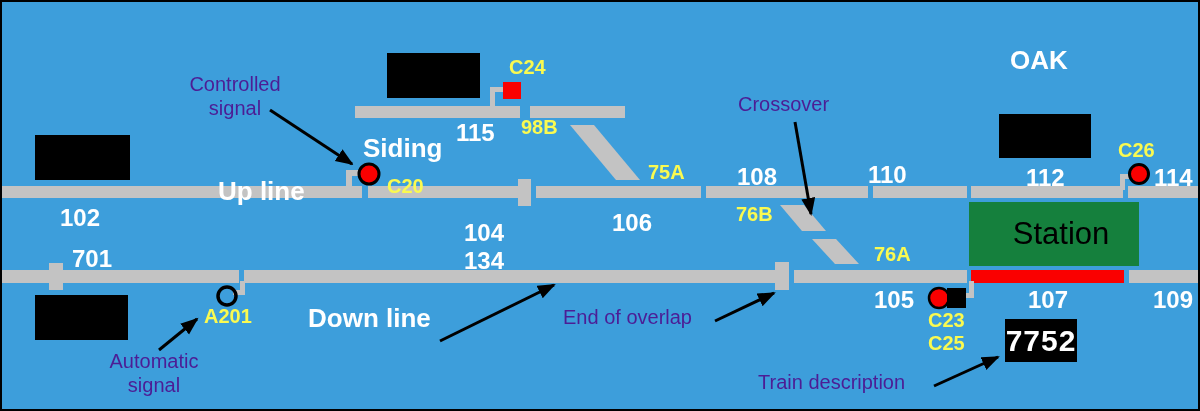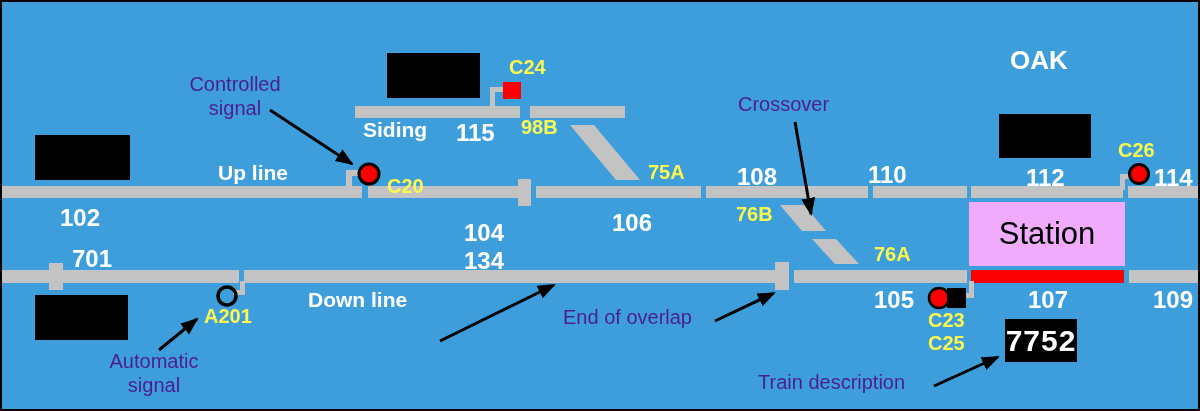--- a/index.html
+++ b/index.html
@@ -8,25 +8,25 @@
     background:#3D9EDB;border:2px solid #000;overflow:hidden;
     font-family:"Liberation Sans", sans-serif;
   }
   #shapes{position:absolute;left:0;top:0;width:1200px;height:411px;}
   .lbl{position:absolute;white-space:nowrap;line-height:1.05;}
   .w{color:#FFFFFF;font-weight:bold;font-size:24px;}
   .y{color:#FAFA50;font-weight:bold;font-size:20px;}
   .a{color:#4c1d95;font-size:20px;}
   .wrapc{white-space:normal;text-align:center;line-height:1.2;}
   .oak{font-size:26px;text-align:center;}
-  .lname{font-size:21px;}
+  .lname{font-size:26px;margin-top:16px;}
   #station-box{
     position:absolute;left:967px;top:200px;width:156px;height:64px;
-    background:#f0abfc;display:flex;align-items:center;justify-content:center;
-    color:#000;font-size:31px;
+    background:#15803d;display:flex;align-items:center;justify-content:center;
+    color:#000;font-size:31px;padding-left:14px;
   }
   #td-box{
     position:absolute;left:1003px;top:317px;width:72px;height:43px;
     background:#000;display:flex;align-items:center;justify-content:center;
     color:#fff;font-size:30px;font-weight:bold;letter-spacing:1px;
   }
   .blk{position:absolute;background:#000;}
 </style>
 </head>
 <body>

